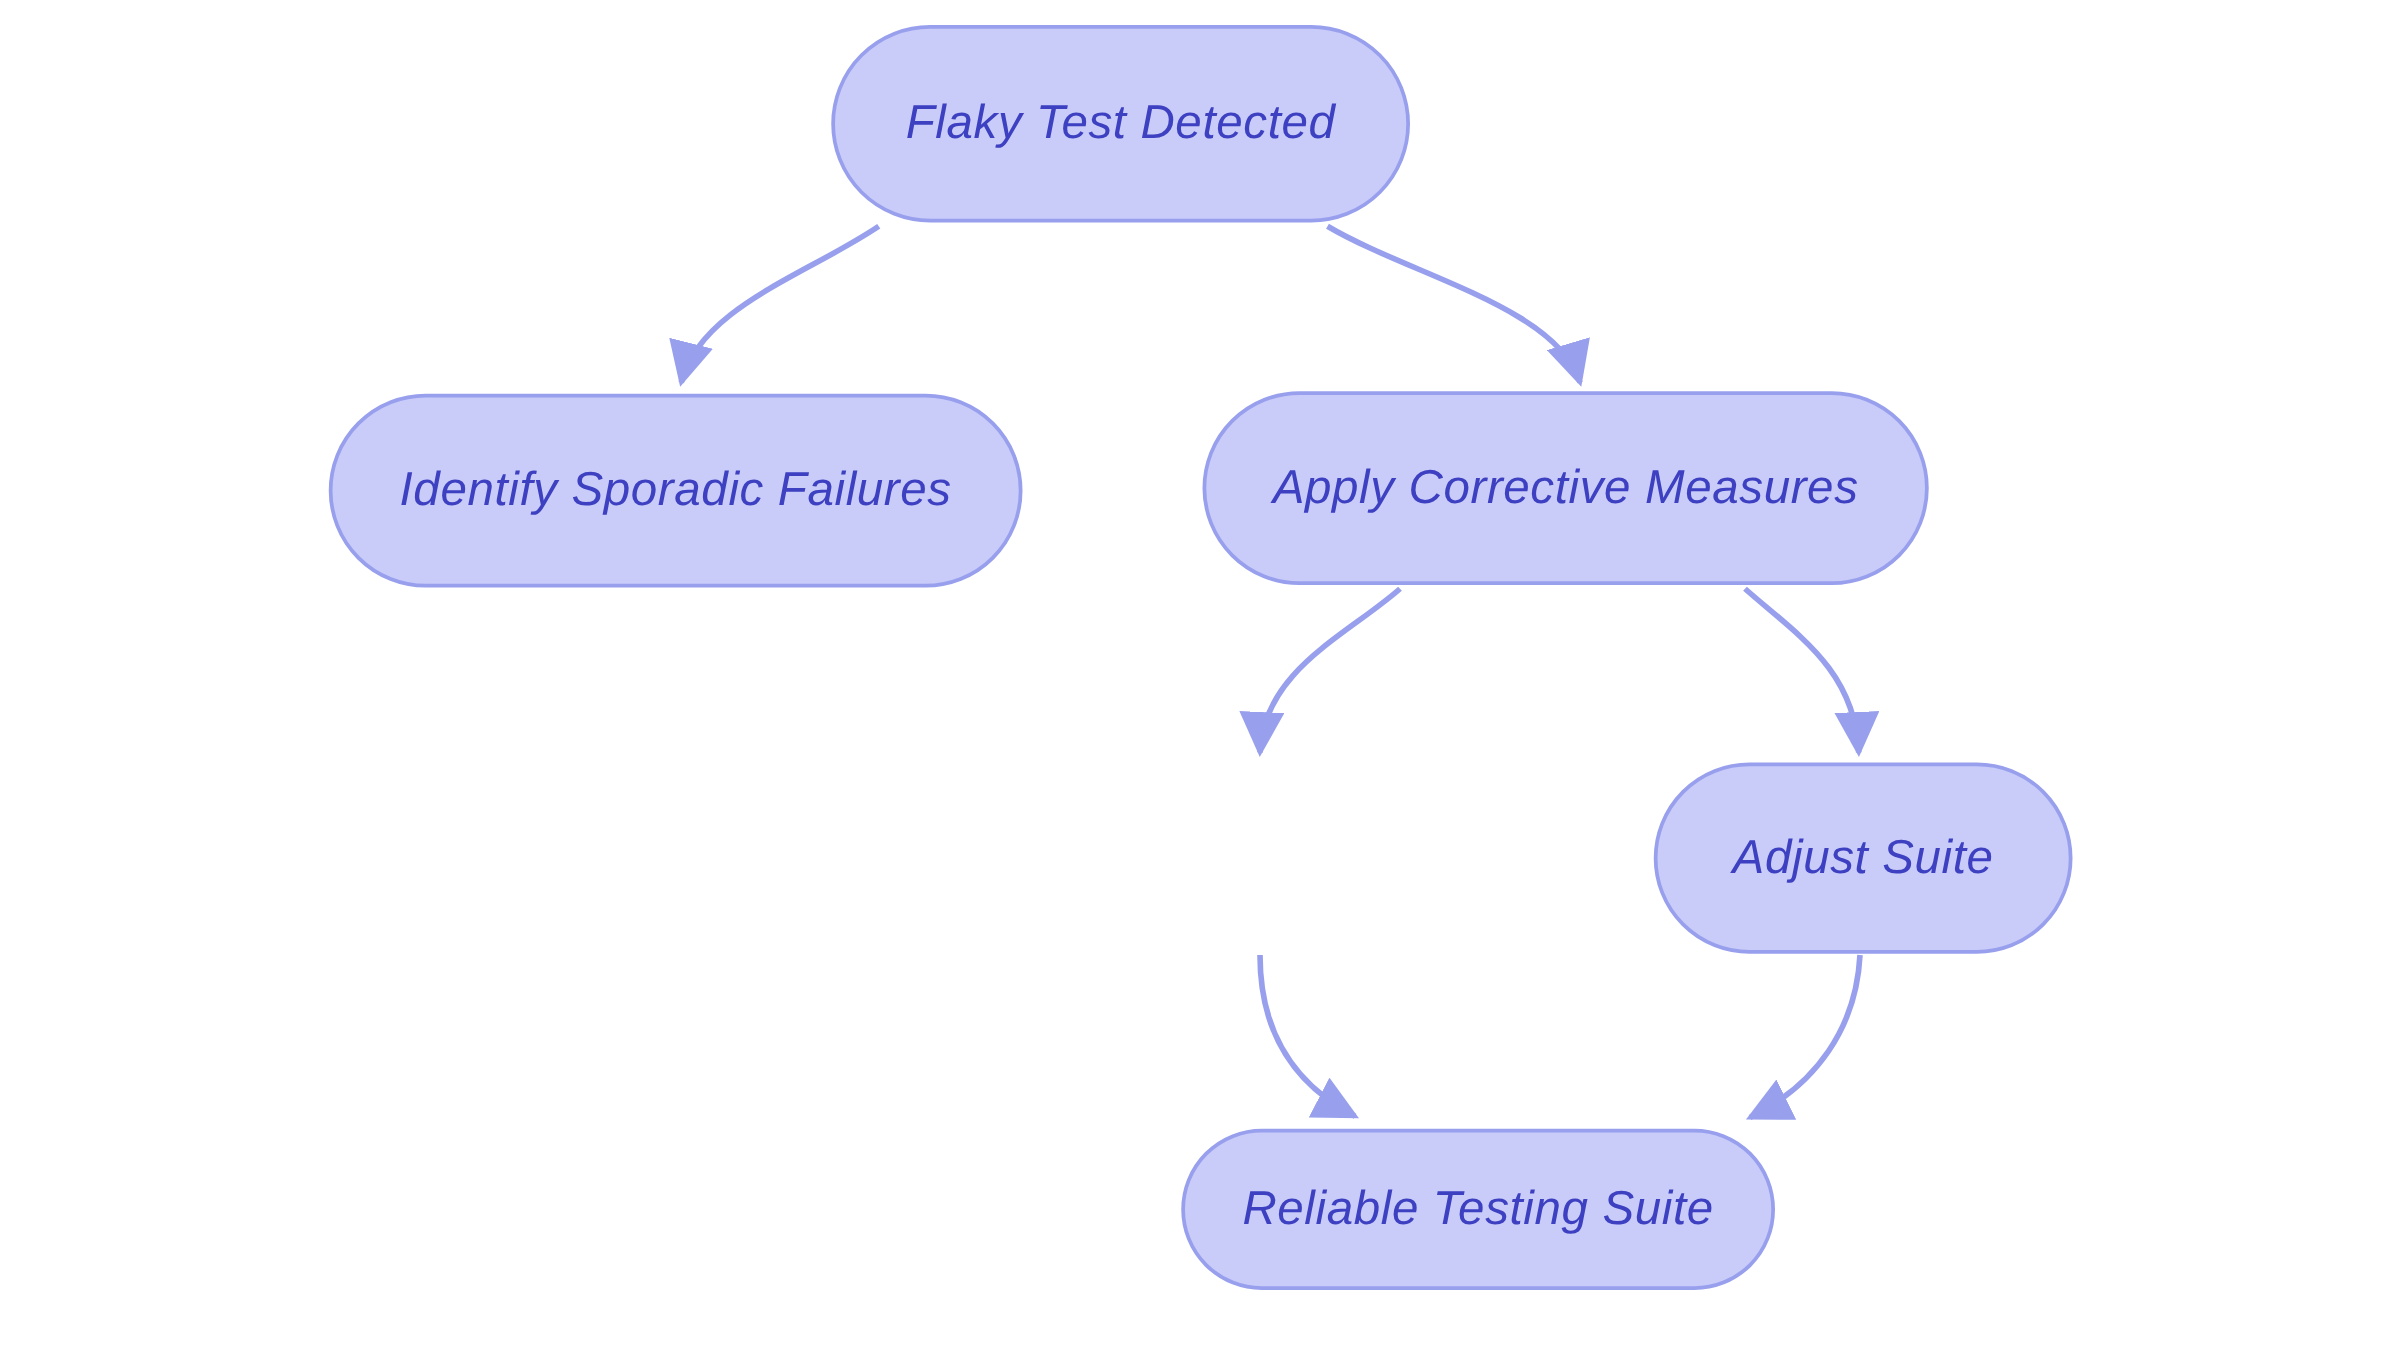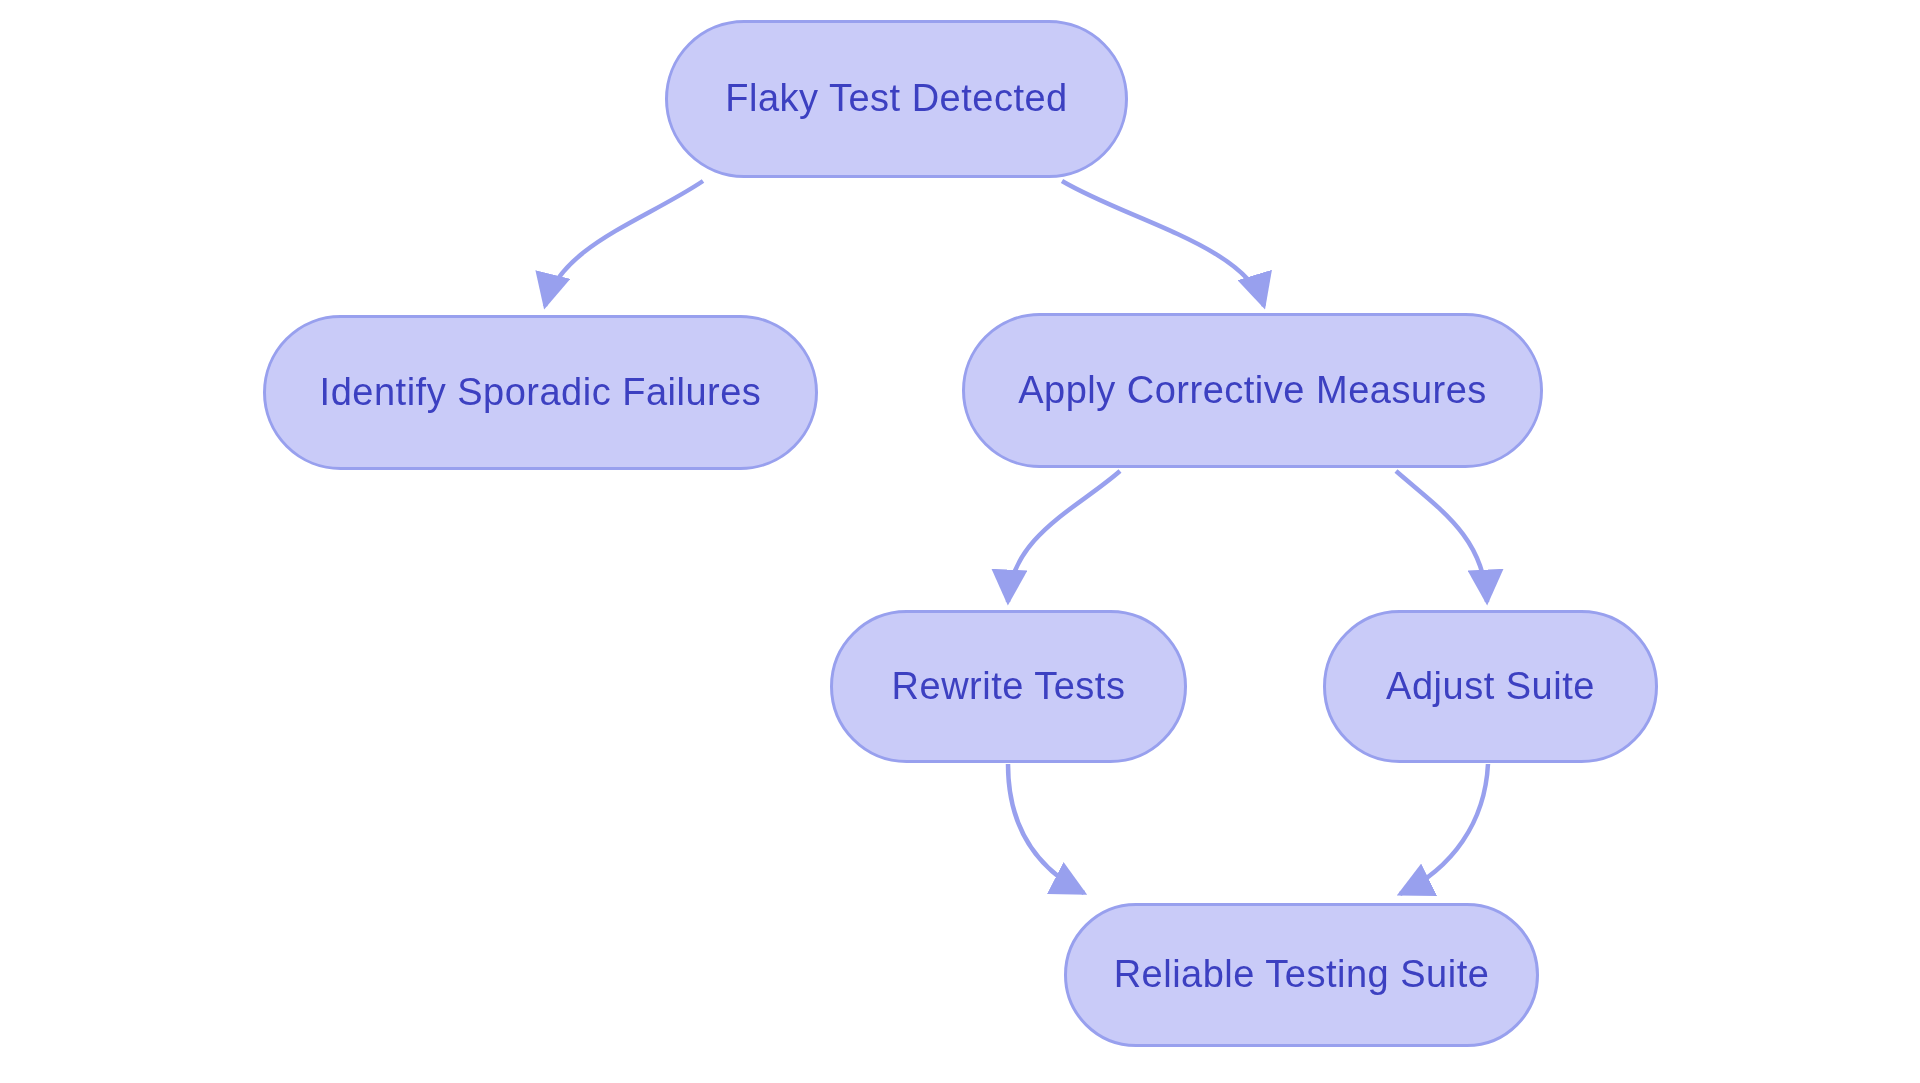--- a/index.html
+++ b/index.html
@@ -38,31 +38,32 @@
     border: 3px solid var(--node_border, #98a0ee);
     display: flex;
     align-items: center;
     justify-content: center;
     text-align: center;
     color: var(--node_text, #3c40c1);
     font-size: 38px;
     line-height: 1.2;
     letter-spacing: 0.5px;
     white-space: nowrap;
+    font-style: italic;
   }
   .node-label {
     padding: 0 20px;
   }
   
   #node-flaky    { left:  665px; top:  20px; width: 463px; height: 158px; border-radius: 79px; }
   #node-identify { left:  263px; top: 315px; width: 555px; height: 155px; border-radius: 78px; }
   #node-apply    { left:  962px; top: 313px; width: 581px; height: 155px; border-radius: 78px; }
   #node-rewrite  { left:  830px; top: 610px; width: 357px; height: 153px; border-radius: 77px; }
   #node-adjust   { left: 1323px; top: 610px; width: 335px; height: 153px; border-radius: 77px; }
-  #node-reliable { left: 1064px; top: 903px; width: 475px; height: 144px; border-radius: 78px; }
+  #node-reliable { left: 945px; top: 903px; width: 475px; height: 129px; border-radius: 78px; }
 </style>
 </head>
 <body>
 
 <div class="canvas">
 
   <svg class="edges-layer" viewBox="0 0 1920 1083" xmlns="http://www.w3.org/2000/svg">
     <defs>
       <marker id="arrow" viewBox="0 0 10 10" refX="9" refY="5" markerUnits="strokeWidth" markerWidth="8" markerHeight="8" orient="auto">
         <path class="arrowhead" d="M 0 0 L 10 5 L 0 10 z"></path>
@@ -87,23 +88,20 @@
   </div>
 
   <div class="node" id="node-identify">
     <span class="node-label">Identify Sporadic Failures</span>
   </div>
 
   <div class="node" id="node-apply">
     <span class="node-label">Apply Corrective Measures</span>
   </div>
 
-  <div class="node" id="node-rewrite">
-    <span class="node-label">Rewrite Tests</span>
-  </div>
 
   <div class="node" id="node-adjust">
     <span class="node-label">Adjust Suite</span>
   </div>
 
   <div class="node" id="node-reliable">
     <span class="node-label">Reliable Testing Suite</span>
   </div>
 
 </div>

